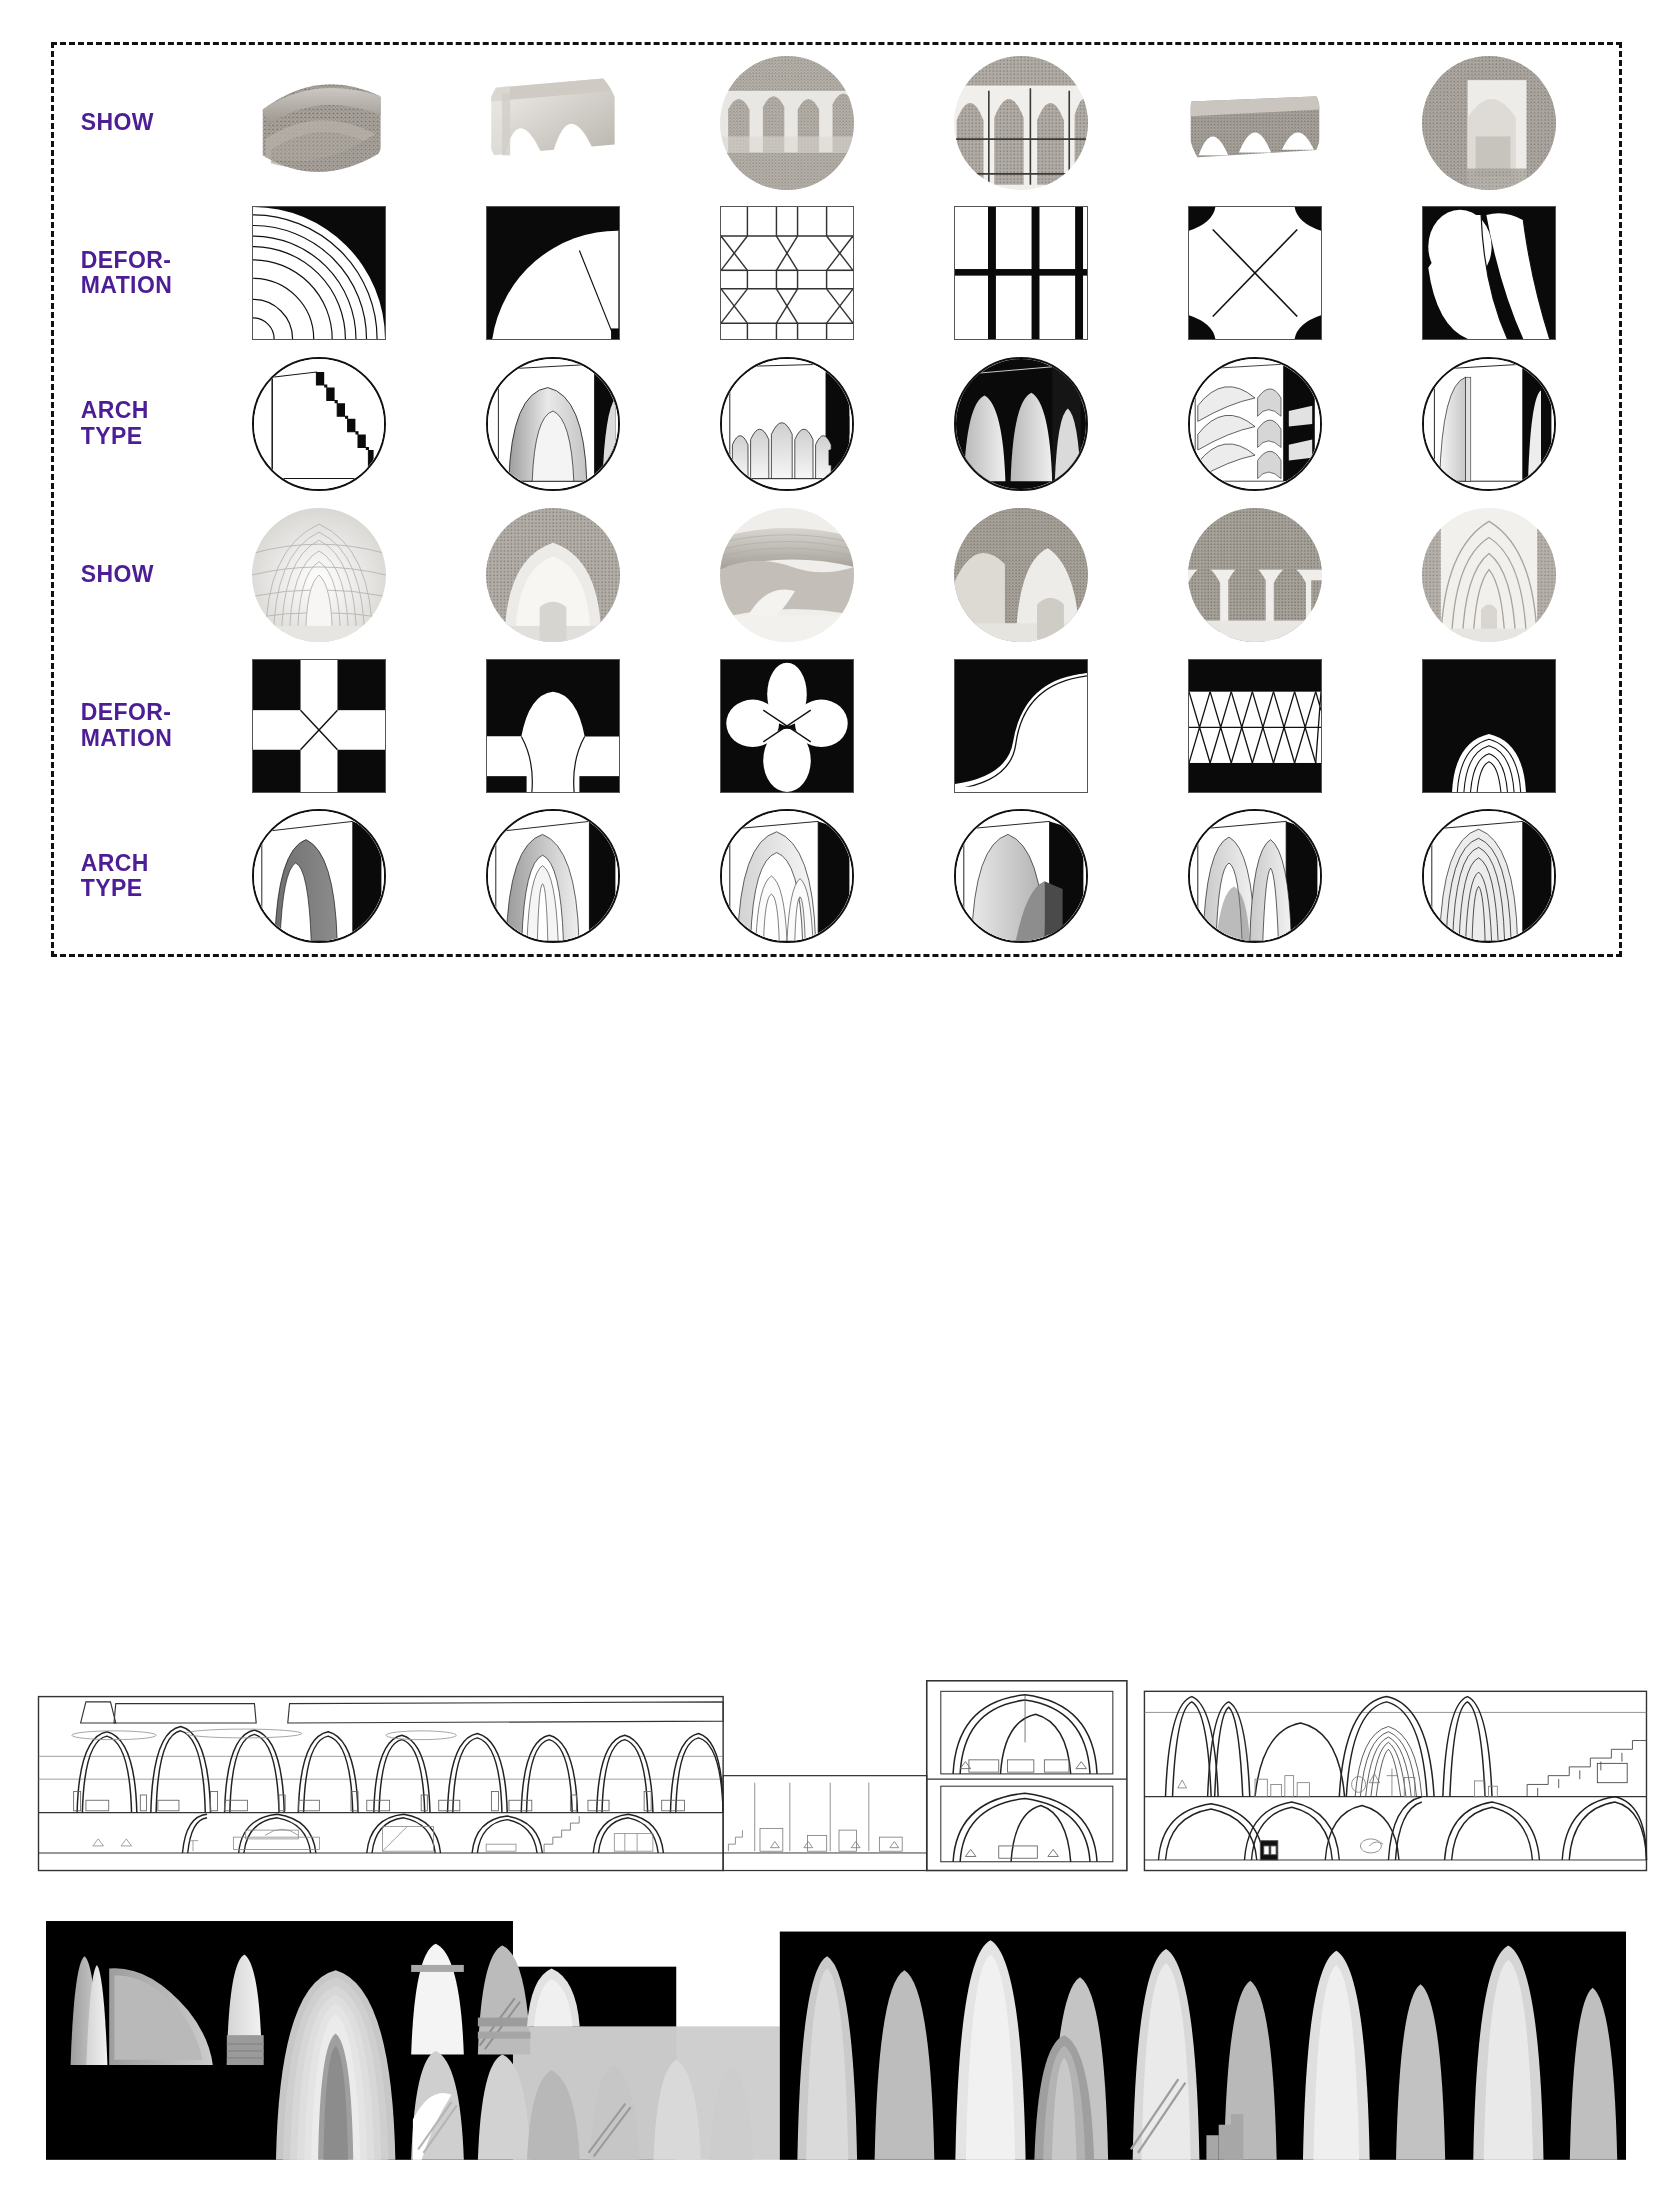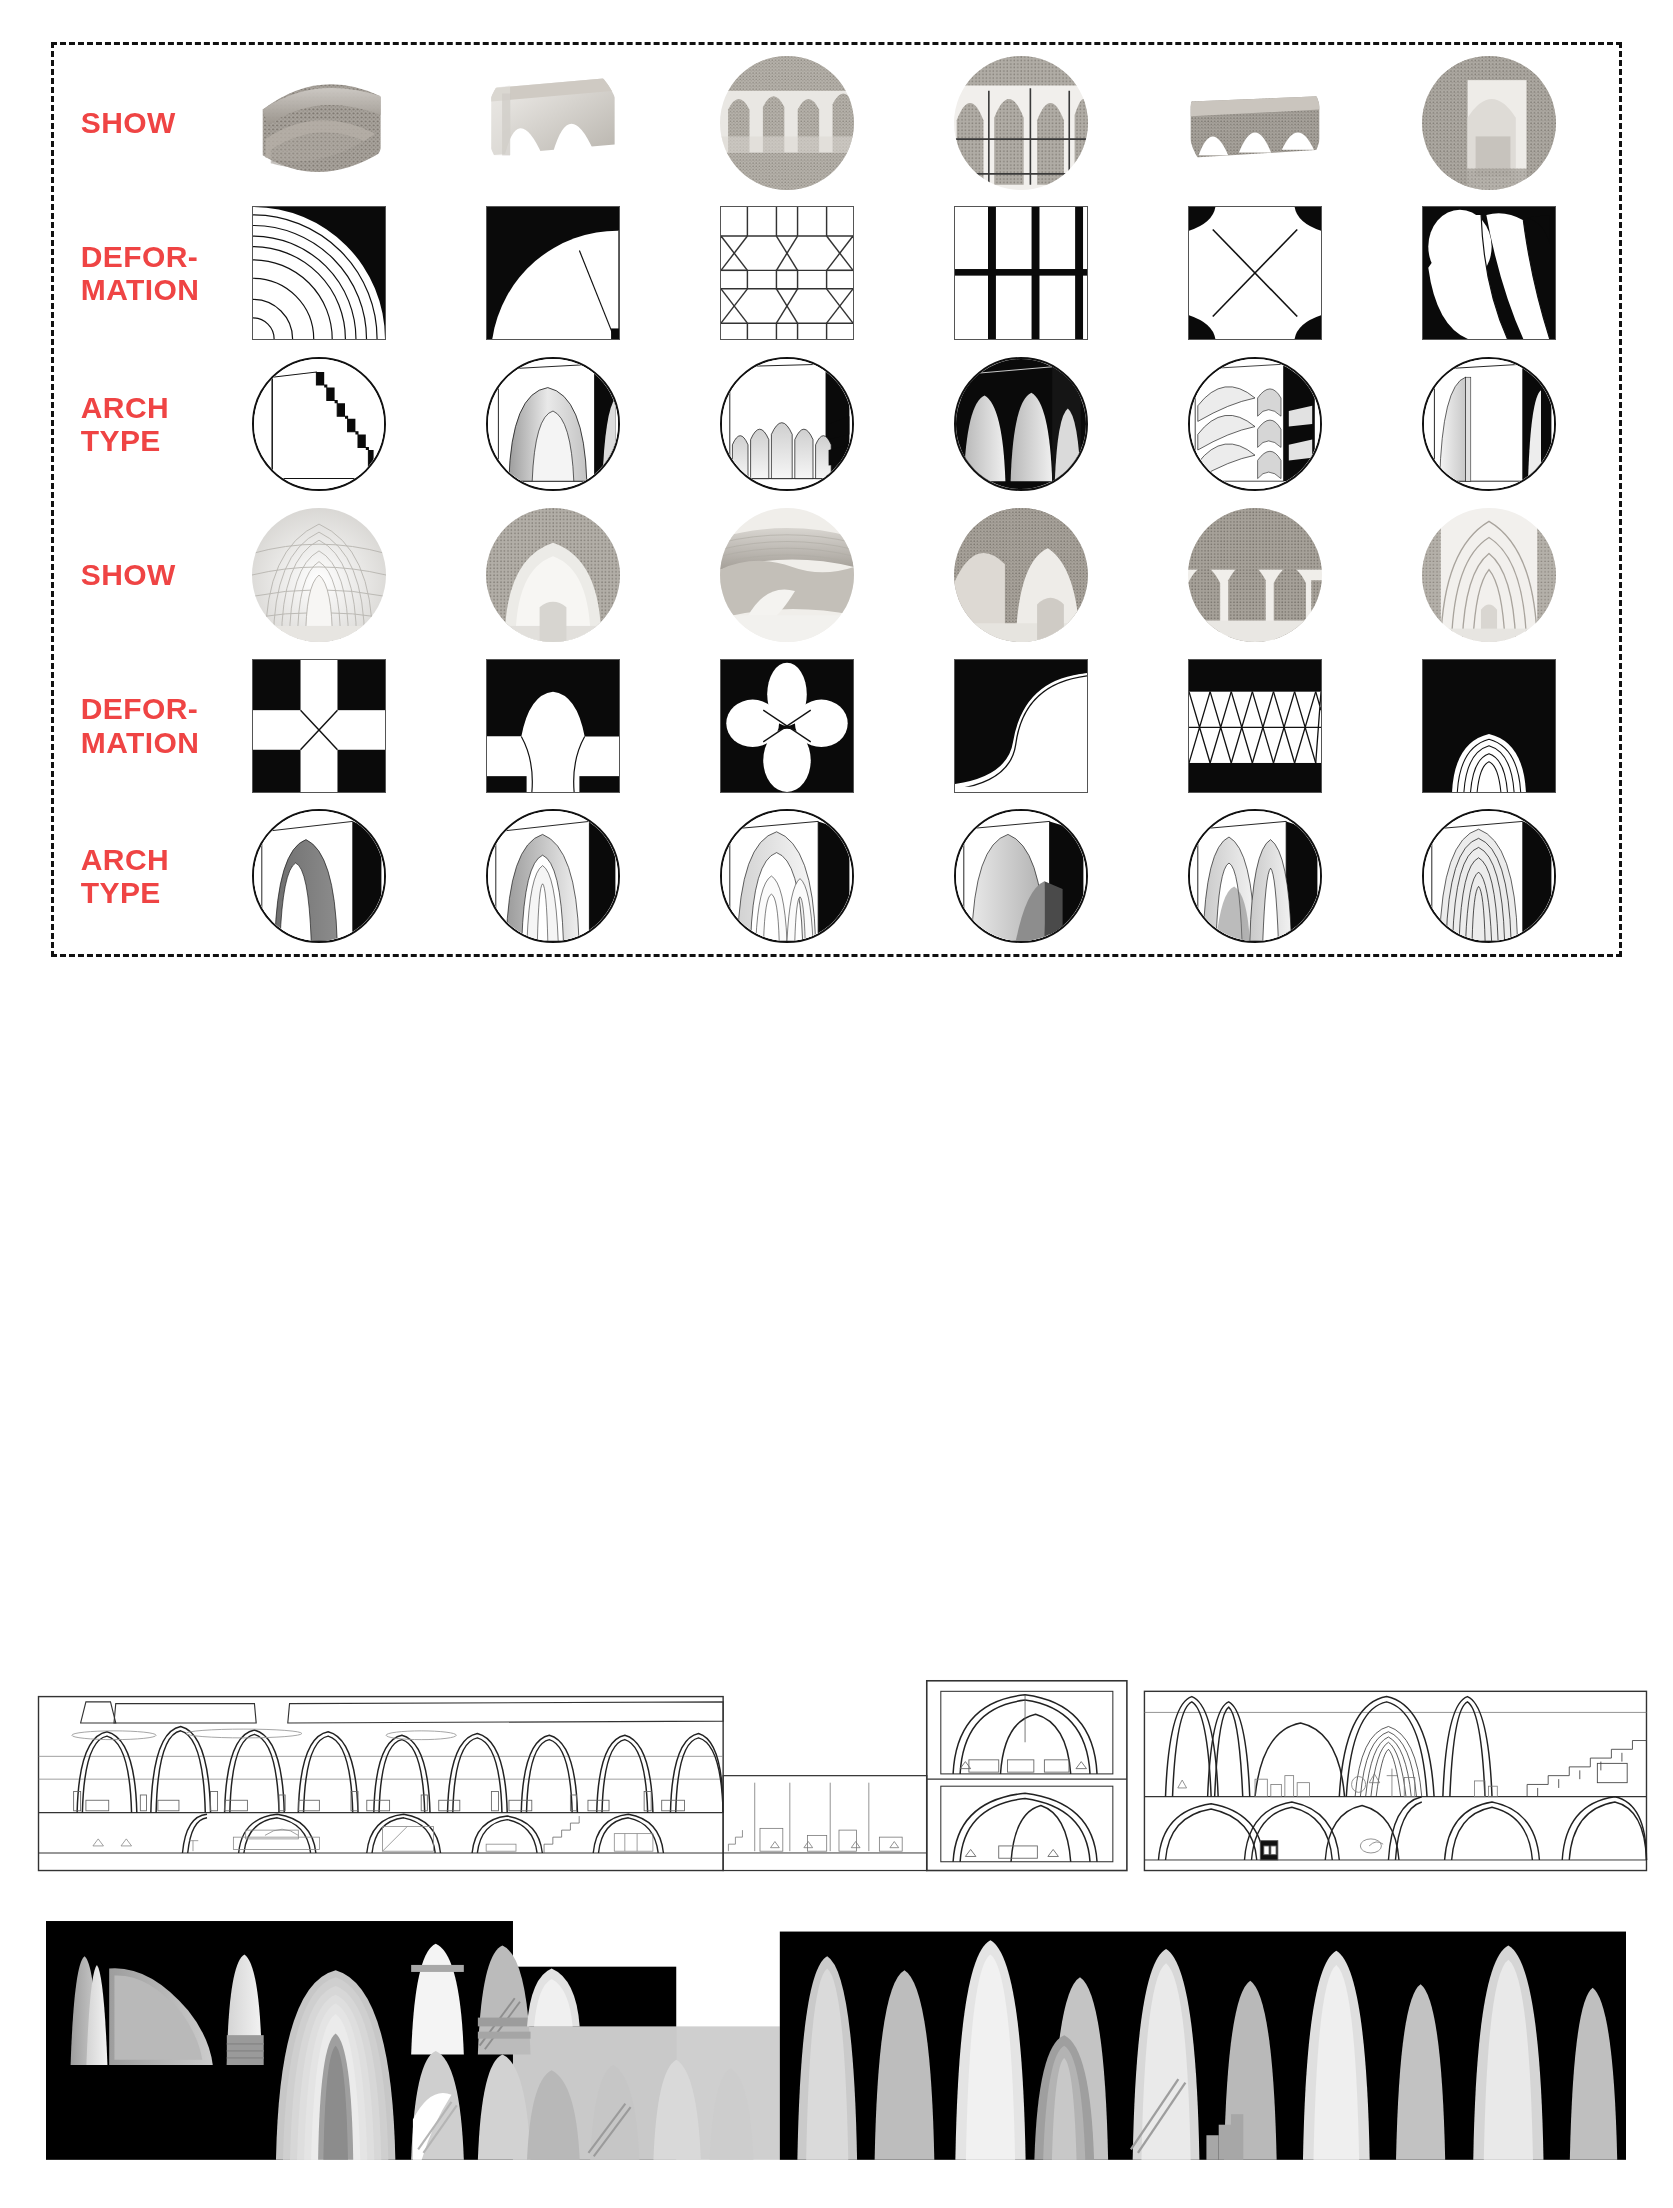--- a/index.html
+++ b/index.html
@@ -33,25 +33,25 @@
     display: grid;
     grid-template-columns: 140px repeat(6, 1fr);
     grid-template-rows: repeat(6, 1fr);
     padding: 5.3px 16px 5.3px 10.5px;
   }
   .row-label {
     display: flex;
     align-items: center;
     justify-content: flex-start;
     padding-left: 19.3px;
-    font-size: 30px;
+    font-size: 23px;
     font-weight: bold;
     letter-spacing: 0.4px;
     line-height: 1.12;
-    color: #ef4444;
+    color: #4c1d95;
     white-space: pre-line;
   }
   .cell {
     position: relative;
     display: flex;
     align-items: center;
     justify-content: center;
   }
   .tile {
     position: relative;

